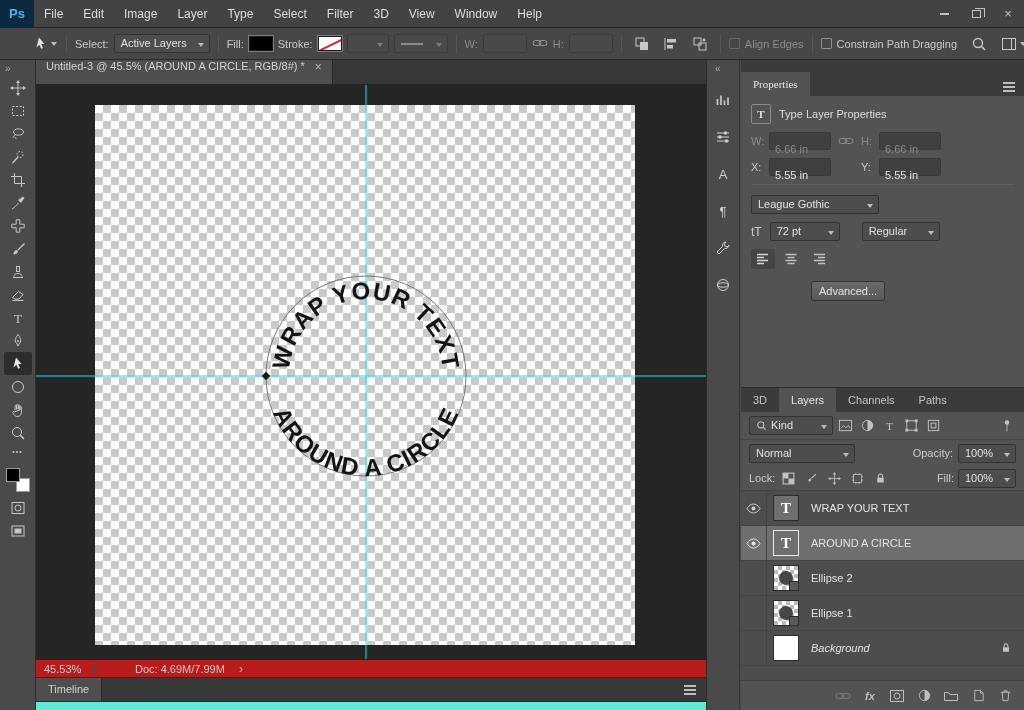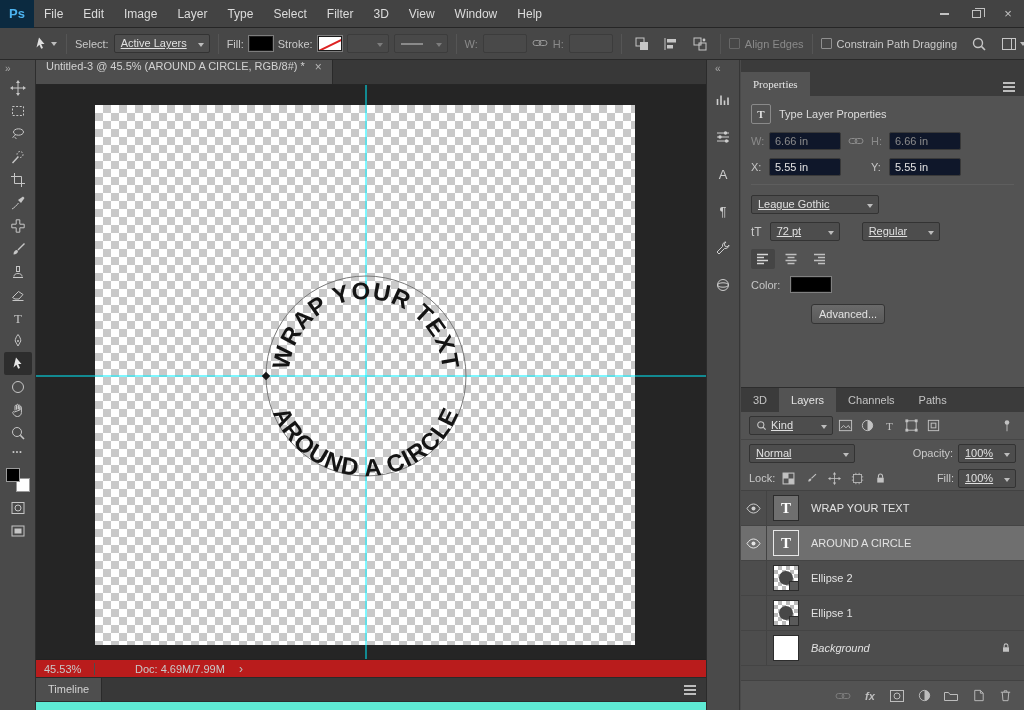--- a/index.html
+++ b/index.html
@@ -17,21 +17,21 @@
   .restore-box { width:9px; height:8px; border:1px solid #c2c2c2; display:block; position:relative; }
   .restore-box::before { content:""; position:absolute; left:2px; top:-3px; width:9px; height:8px; border:1px solid #c2c2c2; border-left:none; border-bottom:none; }
   .close-x { font-size:13px; line-height:1; }
 
   
   .optionsbar { position:absolute; top:28px; left:0; right:0; height:32px; background:#474747; border-bottom:1px solid #292929; display:flex; align-items:center; padding:0 24px; gap:5px; }
   .vsep { width:1px; height:20px; background:#383838; border-right:1px solid #555; margin:0 3px; flex:none; }
   .opt-label { color:#c9c9c9; flex:none; }
   .opt-label.dim { color:#8a8a8a; }
   .toolpreset { width:34px; height:24px; display:flex; align-items:center; justify-content:center; position:relative; flex:none; }
-  .dd { position:relative; height:19px; line-height:17px; background:#4d4d4d; border:1px solid #333; border-radius:2px; padding:0 16px 0 6px; color:#e0e0e0; flex:none; white-space:nowrap;text-decoration:underline; }
+  .dd { position:relative; height:19px; line-height:17px; background:#4d4d4d; border:1px solid #333; border-radius:2px; padding:0 16px 0 6px; color:#e0e0e0; flex:none; white-space:nowrap; }
   .dd.disabled { color:#828282; background:#494949; border-color:#3c3c3c; }
   .caret { position:absolute; right:5px; top:8px; width:0; height:0; border-left:3px solid transparent; border-right:3px solid transparent; border-top:4px solid #bdbdbd; }
   .dd.disabled .caret { border-top-color:#7c7c7c; }
   .field { height:19px; line-height:17px; background:#4d4d4d; border:1px solid #333; border-radius:2px; padding:0 5px; min-width:44px; color:#e0e0e0; flex:none; }
   .field.disabled { background:#494949; border-color:#3c3c3c; color:#828282; }
   .swatch { width:24px; height:15px; border:1px solid #1c1c1c; outline:1px solid #7d7d7d; flex:none; }
   .swatch.black { background:#000; }
   .swatch.none { background:#fff; position:relative; overflow:hidden; }
   .swatch.none::after { content:""; position:absolute; left:-3px; top:6px; width:34px; height:2px; background:#d22; transform:rotate(-26deg); }
   .checkbox { width:11px; height:11px; border:1px solid #8f8f8f; border-radius:1px; background:transparent; flex:none; }
@@ -89,21 +89,21 @@
   .ptab { height:24px; line-height:24px; padding:0 12px; color:#c4c4c4; }
   .ptab.active { background:#535353; color:#e4e4e4; }
   .panel-menu { position:absolute; right:9px; bottom:8px; }
 
   .props-content { flex:1; padding:8px 10px 0; position:relative; }
   .prow { display:flex; align-items:center; margin-bottom:8px; }
   .tlp-icon { width:20px; height:20px; border:1px solid #8a8a8a; border-radius:2px; color:#e0e0e0; font-weight:bold; display:flex; align-items:center; justify-content:center; margin-right:8px; font-family:"Liberation Serif", serif; }
   .props-header { color:#dddddd; }
   .lbl { width:18px; color:#c6c6c6; flex:none; }
   .lbl.dim { color:#8b8b8b; }
-  .pfield { width:72px; height:18px; line-height:16px; background:#0f172a; border:1px solid #393939; border-radius:2px; padding:0 5px; color:#e3e3e3; flex:none; }
+  .pfield { width:62px; height:18px; line-height:16px; background:#404040; border:1px solid #393939; border-radius:2px; padding:8px 5px; color:#e3e3e3; flex:none; }
   .pfield.disabled { color:#8b8b8b; }
   .linkw { width:30px; display:flex; justify-content:center; flex:none; }
   .divider { height:1px; background:#464646; border-bottom:1px solid #5e5e5e; margin:4px 0 10px; }
   .align-btn { width:24px; height:20px; display:flex; align-items:center; justify-content:center; border-radius:2px; margin-right:4px; }
   .align-btn.active { background:#454545; }
   .color-swatch { width:40px; height:15px; background:#000; border:1px solid #161616; outline:1px solid #808080; }
   .adv-btn { width:74px; height:20px; line-height:18px; text-align:center; background:linear-gradient(#6a6a6a,#595959); border:1px solid #343434; border-radius:3px; color:#e2e2e2; margin:12px 0 0 60px; }
   .tT { color:#c9c9c9; font-size:12px; margin-right:8px; }
 
   .layers-panel { flex:1; display:flex; flex-direction:column; }
@@ -473,24 +473,20 @@
                 <svg width="14" height="14" viewBox="0 0 14 14">
                   <path d="M1.5 2.5h11M3.5 5.5h7M1.5 8.5h11M3.5 11.5h7" stroke="#c0c0c0" stroke-width="1.4"></path>
                 </svg>
               </span>
             <span class="align-btn">
                 <svg width="14" height="14" viewBox="0 0 14 14">
                   <path d="M2 2.5h11M6 5.5h7M2 8.5h11M6 11.5h7" stroke="#c0c0c0" stroke-width="1.4"></path>
                 </svg>
               </span>
           </div>
-          <div class="prow">
-            <span style="width:40px; color:#c6c6c6;">Color:</span>
-            <span class="color-swatch"></span>
-          </div>
           <div class="adv-btn">Advanced...</div>
         </div>
       </div>
 
       <div class="layers-panel">
         <div class="tabstrip layers-tabstrip">
           <div class="ptab">3D</div>
           <div class="ptab active">Layers</div>
           <div class="ptab">Channels</div>
           <div class="ptab">Paths</div>

